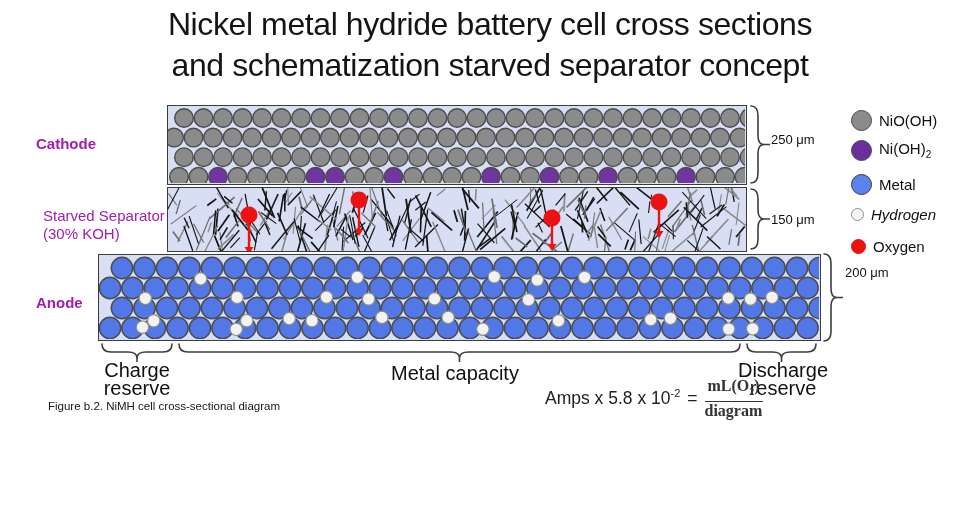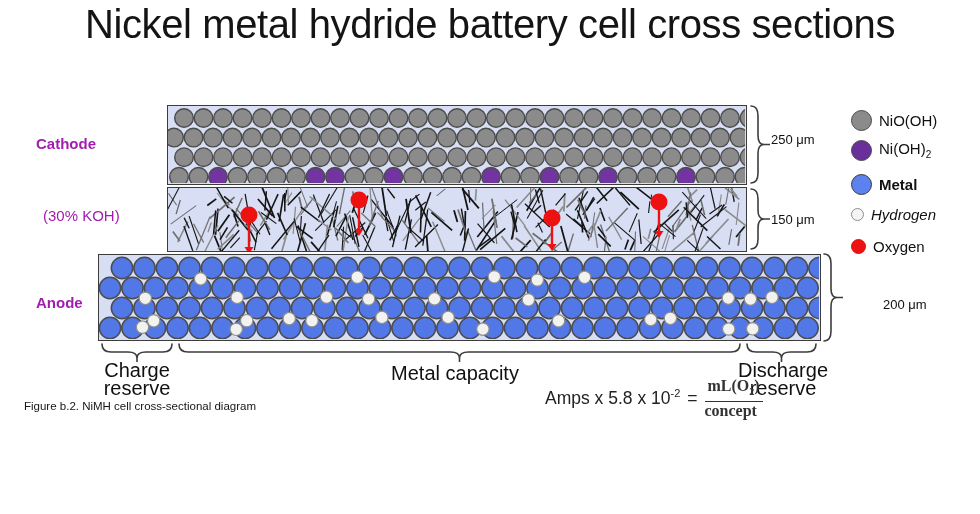--- a/index.html
+++ b/index.html
@@ -1,19 +1,19 @@
 <!DOCTYPE html>
 <html><head>
 <meta charset="utf-8">
 <style>
   html,body{margin:0;padding:0;background:#ffffff;}
   body{font-family:"Liberation Sans",sans-serif;color:#1b1b1b;}
   .canvas{position:relative;width:980px;height:514px;background:#ffffff;overflow:hidden;}
   .title{position:absolute;top:4px;left:0;width:980px;text-align:center;
-         font-size:40px;line-height:41px;color:#141414;letter-spacing:-0.4px;}
+         font-size:32px;line-height:41px;color:#141414;letter-spacing:-0.4px;}
   .side-label{position:absolute;font-size:15px;line-height:18px;color:#a21caf;}
   .bold{font-weight:bold;}
   .layer{position:absolute;background:#d8dff4;border:1.5px solid #3c3c3c;box-sizing:border-box;}
   .layer-cathode{left:167px;top:105px;width:580px;height:80px;}
   .layer-separator{left:167px;top:187px;width:580px;height:65px;border-width:1px;}
   .layer-anode{left:98px;top:254px;width:723px;height:87px;}
   .layer svg{display:block;}
   .overlay{position:absolute;left:0;top:0;pointer-events:none;}
   .thick-label{position:absolute;font-size:13px;white-space:nowrap;color:#111;}
   .legend-row{position:absolute;left:851px;display:flex;align-items:center;height:30px;}
@@ -22,33 +22,35 @@
   .legend-label sub{font-size:10px;}
   .cap-label{position:absolute;font-size:20px;line-height:18px;text-align:center;color:#111;}
   .formula{position:absolute;left:527px;top:377px;display:flex;align-items:center;font-size:17.5px;color:#222;margin-left:18px;}
   .formula .lhs sup{font-size:11px;}
   .frac{display:inline-flex;flex-direction:column;align-items:flex-start;
         font-family:"Liberation Serif",serif;font-weight:600;font-size:16px;
         line-height:17px;margin-left:7px;color:#333;}
   .frac .num{border-bottom:1.5px solid #333;padding:0 3px 1px;}
   .frac sub{font-size:10px;}
   .eq{margin-left:7px;}
-  .caption{position:absolute;left:24px;top:400px;font-size:11.5px;color:#161616;}
+  .caption{position:absolute;left:48px;top:400px;font-size:11.5px;color:#161616;}
 </style>
 </head>
 <body>
 
 <div class="canvas">
 
   <div class="title">
     <div>Nickel metal hydride battery cell cross sections</div>
+    <div>and schematization starved separator concept</div>
   </div>
 
   <div class="side-label bold" style="left:36px;top:135px;">Cathode</div>
   <div class="side-label" style="left:43px;top:207px;">
+    <div>Starved Separator</div>
     <div>(30% KOH)</div>
   </div>
   <div class="side-label bold" style="left:36px;top:294px;">Anode</div>
 
   <div class="layer layer-cathode">
     <svg id="cathode-svg" width="577" height="77">
         <g>
           <circle cx="16" cy="12" r="9.3" fill="#8b8b8b" stroke="#4c4c4c" stroke-width="1.4"></circle>
           <circle cx="35.5" cy="12" r="9.3" fill="#8b8b8b" stroke="#4c4c4c" stroke-width="1.4"></circle>
           <circle cx="55" cy="12" r="9.3" fill="#8b8b8b" stroke="#4c4c4c" stroke-width="1.4"></circle>
@@ -633,32 +635,32 @@
         <path d="M 751 189 Q 758 189 758 199 L 758 210 Q 758 219 764 219 l 6 0 l -6 0 Q 758 219 758 228 L 758 239 Q 758 249 751 249"></path>
         <path d="M 824 254 Q 831 254 831 264 L 831 288.5 Q 831 297.5 837 297.5 l 6 0 l -6 0 Q 831 297.5 831 306.5 L 831 331 Q 831 341 824 341"></path>
         <path d="M 102 344 Q 102 352 111 352 L 128 352 Q 137 352 137 358 l 0 4 l 0 -4 Q 137 352 146 352 L 163 352 Q 172 352 172 344"></path>
         <path d="M 179 344 Q 179 352 188 352 L 450.5 352 Q 459.5 352 459.5 358 l 0 4 l 0 -4 Q 459.5 352 468.5 352 L 731 352 Q 740 352 740 344"></path>
         <path d="M 747 344 Q 747 352 756 352 L 772.5 352 Q 781.5 352 781.5 358 l 0 4 l 0 -4 Q 781.5 352 790.5 352 L 807 352 Q 816 352 816 344"></path>
       </g>
     </svg>
 
   <div class="thick-label" style="left:771px;top:132px;">250 μm</div>
   <div class="thick-label" style="left:771px;top:212px;">150 μm</div>
-  <div class="thick-label" style="left:845px;top:297px;margin-left:38px;">200 μm</div>
+  <div class="thick-label" style="left:845px;top:265px;">200 μm</div>
 
   <div id="legend">
       <div class="legend-row" style="top: 105px;">
         <span class="legend-dot" style="width: 21px; height: 21px; background: rgb(139, 139, 139); border: 1.5px solid rgb(74, 74, 74);"></span>
         <span class="legend-label">NiO(OH)</span>
       </div>
       <div class="legend-row" style="top: 135px;">
         <span class="legend-dot" style="width: 21px; height: 21px; background: rgb(107, 47, 156); border: 1.5px solid rgb(74, 74, 74);"></span>
         <span class="legend-label">Ni(OH)<sub>2</sub></span>
       </div>
-      <div class="legend-row" style="top: 169px; font-weight: bold;">
+      <div class="legend-row" style="top: 169px;">
         <span class="legend-dot" style="width: 21px; height: 21px; background: rgb(91, 130, 238); border: 1.5px solid rgb(58, 58, 58);"></span>
         <span class="legend-label">Metal</span>
       </div>
       <div class="legend-row" style="top: 199px; font-style: italic;">
         <span class="legend-dot" style="width: 13px; height: 13px; background: rgb(244, 244, 242); border: 1.5px solid rgb(142, 142, 142);"></span>
         <span class="legend-label">Hydrogen</span>
       </div>
       <div class="legend-row" style="top: 231px;">
         <span class="legend-dot" style="width: 15px; height: 15px; background: rgb(238, 17, 17); border: 1.5px solid rgb(221, 15, 15);"></span>
         <span class="legend-label">Oxygen</span>
@@ -675,18 +677,18 @@
   <div class="cap-label" style="left:737px;top:361px;width:92px;">
     <div>Discharge</div>
     <div>reserve</div>
   </div>
 
   <div class="formula">
     <span class="lhs"><span>Amps x 5.8 x 10</span><sup>-2</sup></span>
     <span class="eq">=</span>
     <span class="frac">
       <span class="num"><span>mL(O</span><sub>2</sub><span>)</span></span>
-      <span class="den">concept</span>
+      <span class="den">diagram</span>
     </span>
   </div>
 
   <div class="caption">Figure b.2. NiMH cell cross-sectional diagram</div>
 </div>
 
 </body></html>

